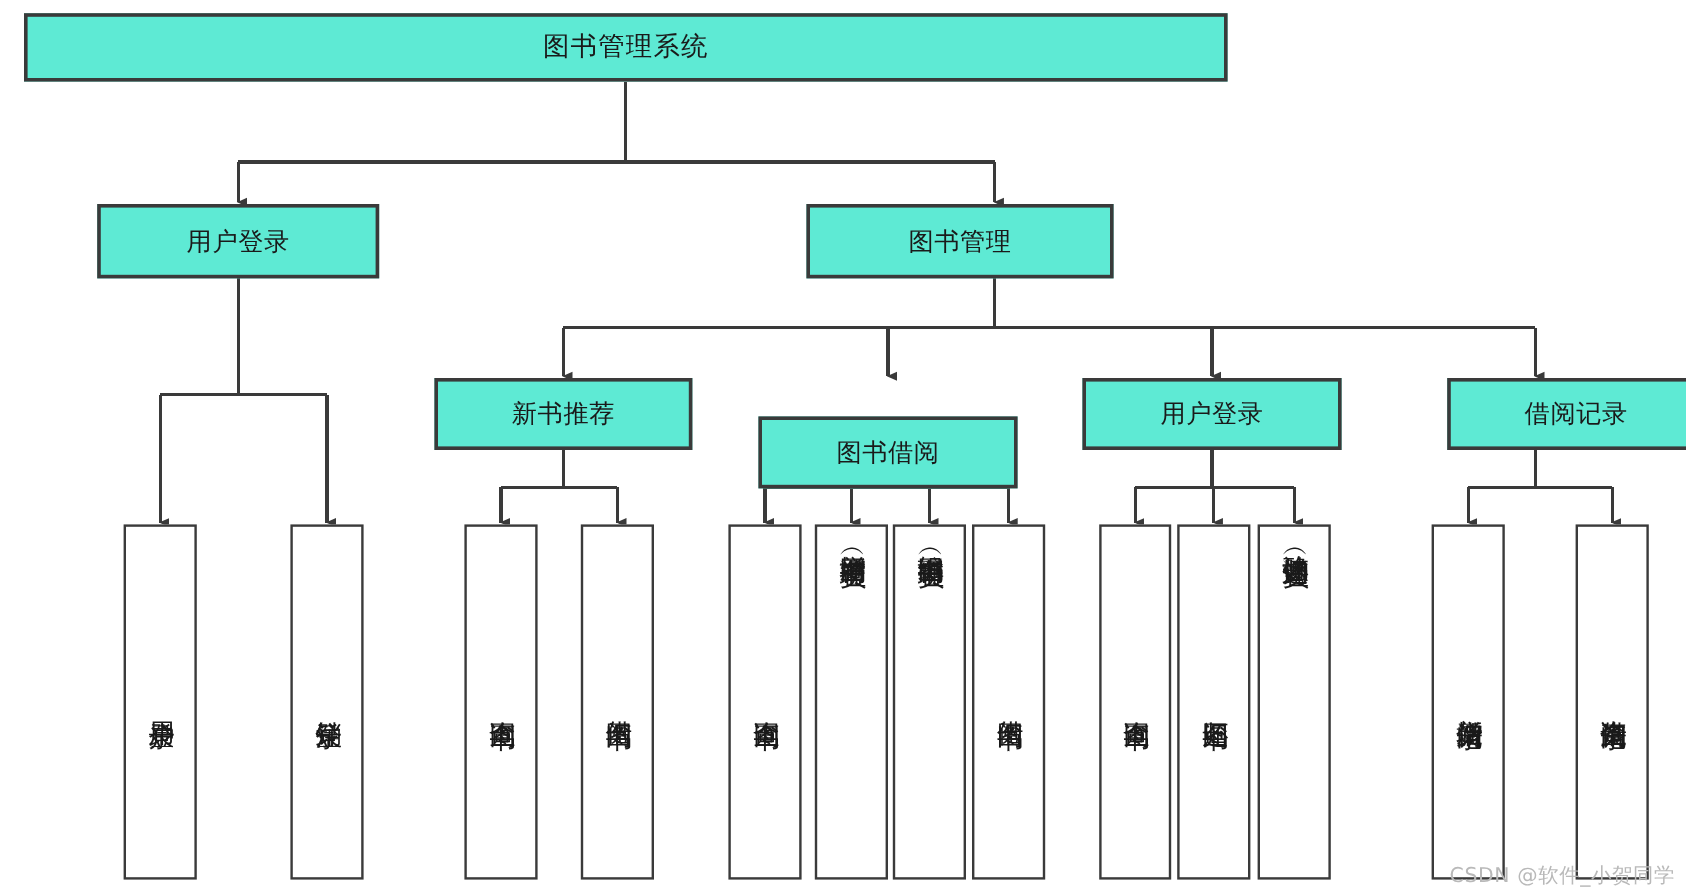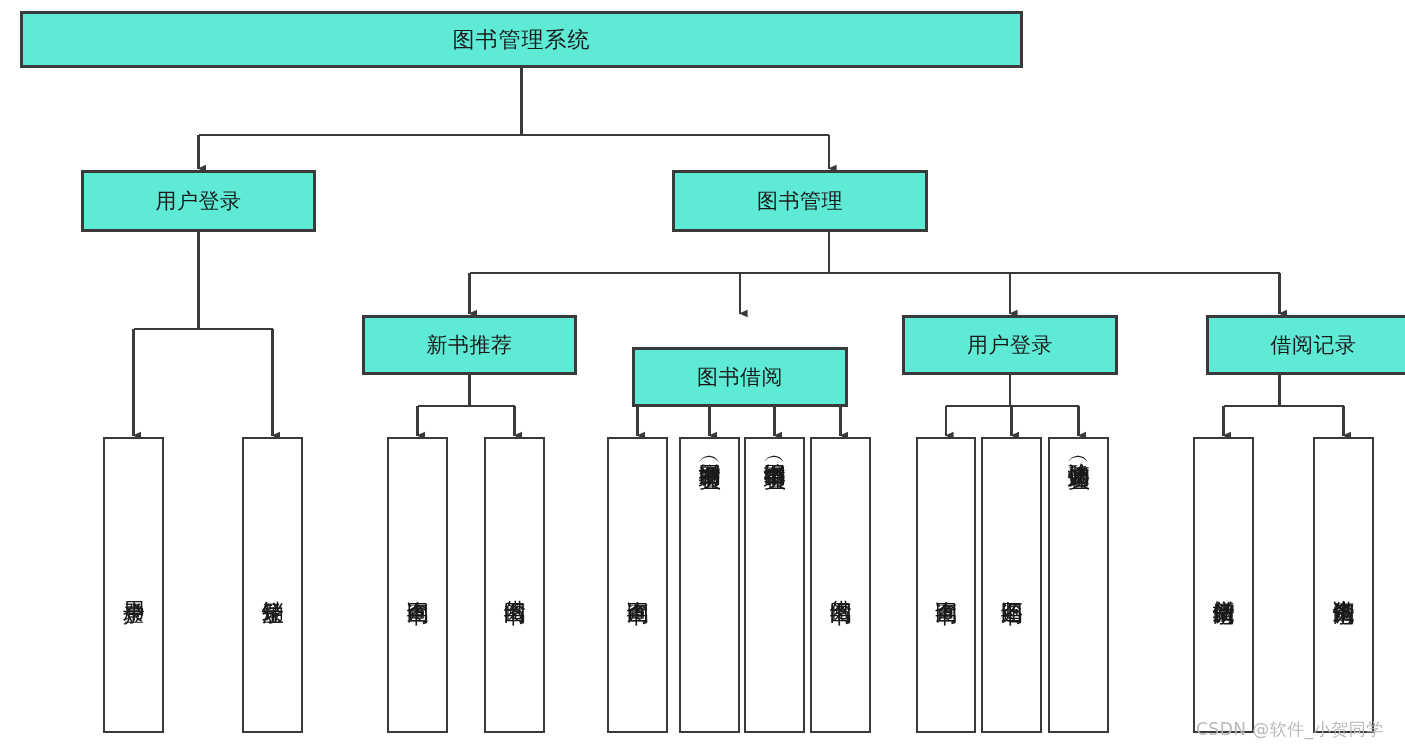--- a/index.html
+++ b/index.html
@@ -75,20 +75,21 @@
     letter-spacing: 1px;
     white-space: nowrap;
   }
   .watermark {
     position: absolute;
     font-size: 17px;
     color: #b9b9b9;
     white-space: nowrap;
     letter-spacing: 0.5px;
     pointer-events: none;
+    margin-left: 12px;
   }
 </style>
 </head>
 <body>
 
 <div id="diagram-root">
 
   <svg class="layer" viewBox="0 0 1405 747" xmlns="http://www.w3.org/2000/svg">
     <defs>
       <marker id="arrowhead" markerWidth="9" markerHeight="9" refX="4.2" refY="7.6" orient="auto" markerUnits="userSpaceOnUse">

